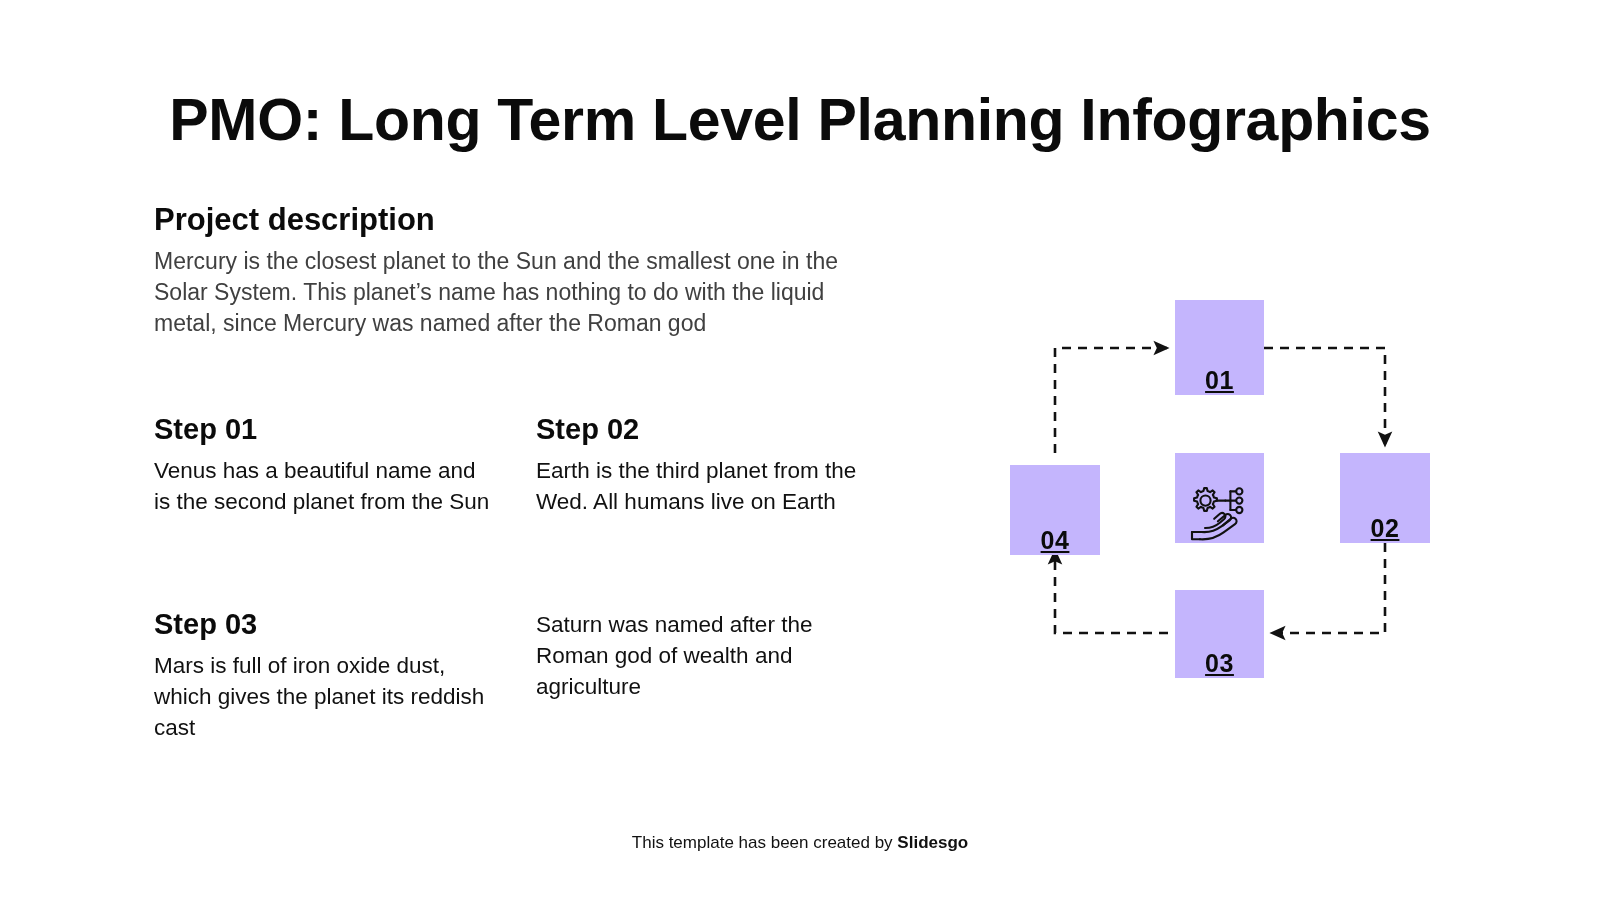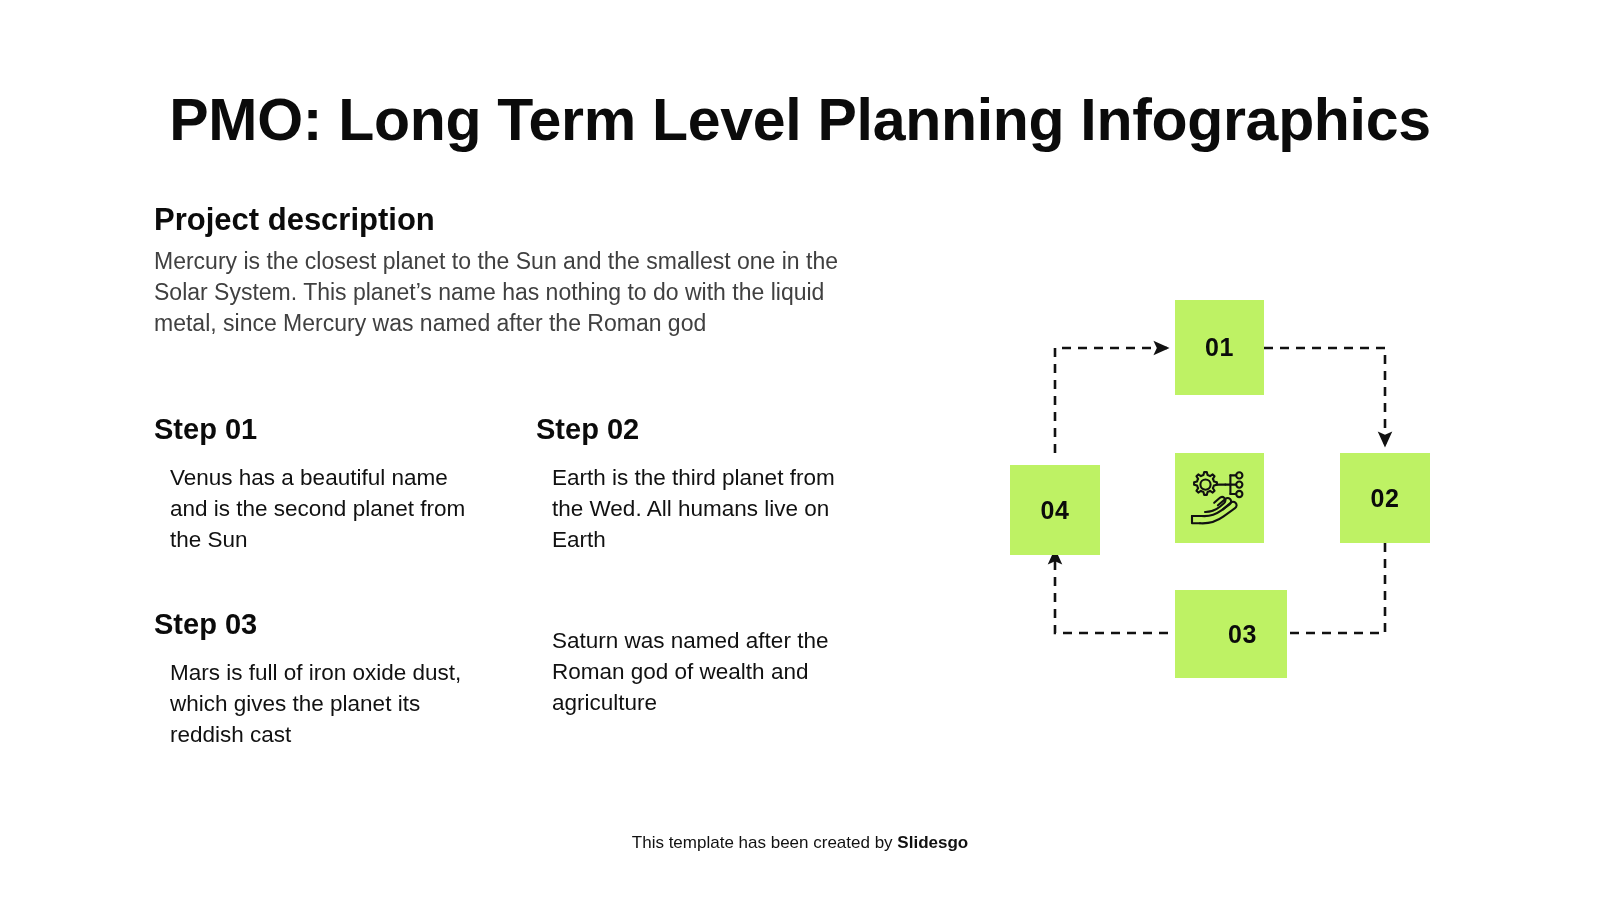--- a/index.html
+++ b/index.html
@@ -71,52 +71,53 @@
     font-size: 29px;
     font-weight: 700;
     color: #0b0b0b;
     margin: 0 0 9px 0;
     line-height: 1.1;
   }
   .step-body {
     font-size: 22.5px;
     line-height: 31px;
     color: #111111;
-    margin: 16px;
+    margin: 0;
   }
 
   
   #diagram {
     position: absolute;
     left: 990px;
     top: 280px;
     width: 480px;
     height: 410px;
   }
   #diagram-svg {
     position: absolute;
     left: 0;
     top: 0;
   }
   .node-box {
     position: absolute;
-    background: #bef264;
+    background: #c4b5fd;
     display: flex;
-    align-items: center;
+    align-items: flex-end;
     justify-content: center;
+    text-decoration: underline;
   }
   .node-label {
     font-size: 25px;
     font-weight: 700;
     color: #0b0b0b;
     letter-spacing: 0.5px;
   }
   #node-01 { left: 185px;  top: 20px;  width: 89px; height: 95px; }
   #node-02 { left: 350px;  top: 173px; width: 90px; height: 90px; }
-  #node-03 { left: 185px;  top: 310px; width: 89px; height: 88px; padding-left: 23px; }
+  #node-03 { left: 185px;  top: 310px; width: 89px; height: 88px; }
   #node-04 { left: 20px;   top: 173px; width: 90px; height: 90px; margin-top: 12px; }
   #node-center {
     left: 185px; top: 173px; width: 89px; height: 90px;
   }
   #center-icon-svg { display: block; }
 
   
   #footer {
     position: absolute;
     left: 0;

